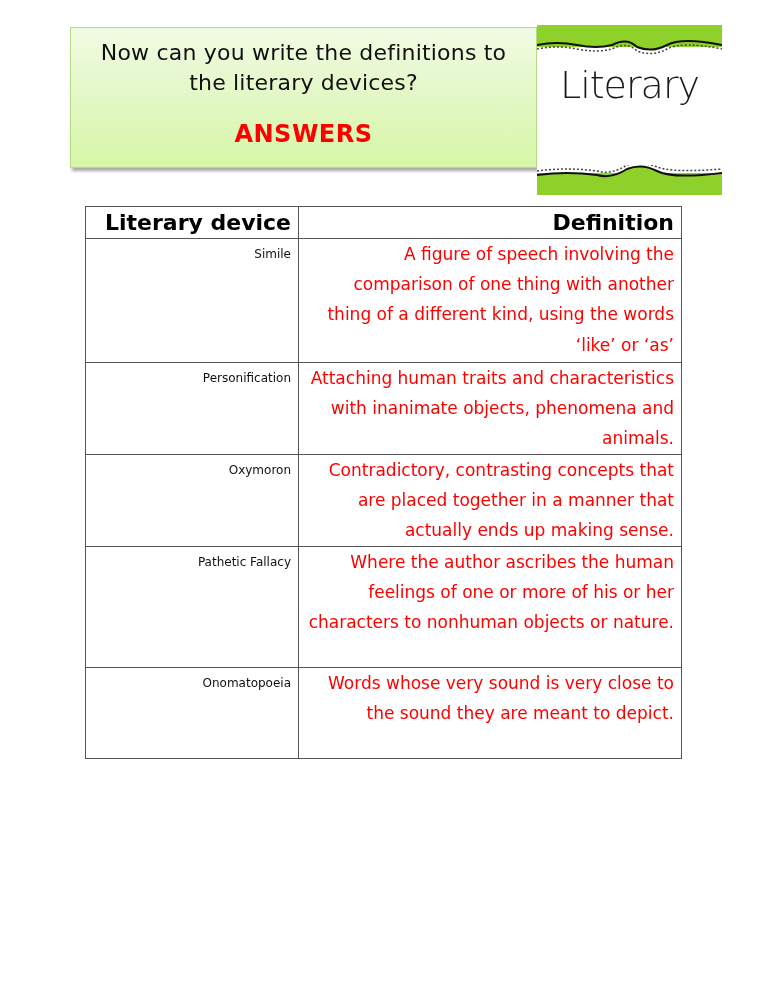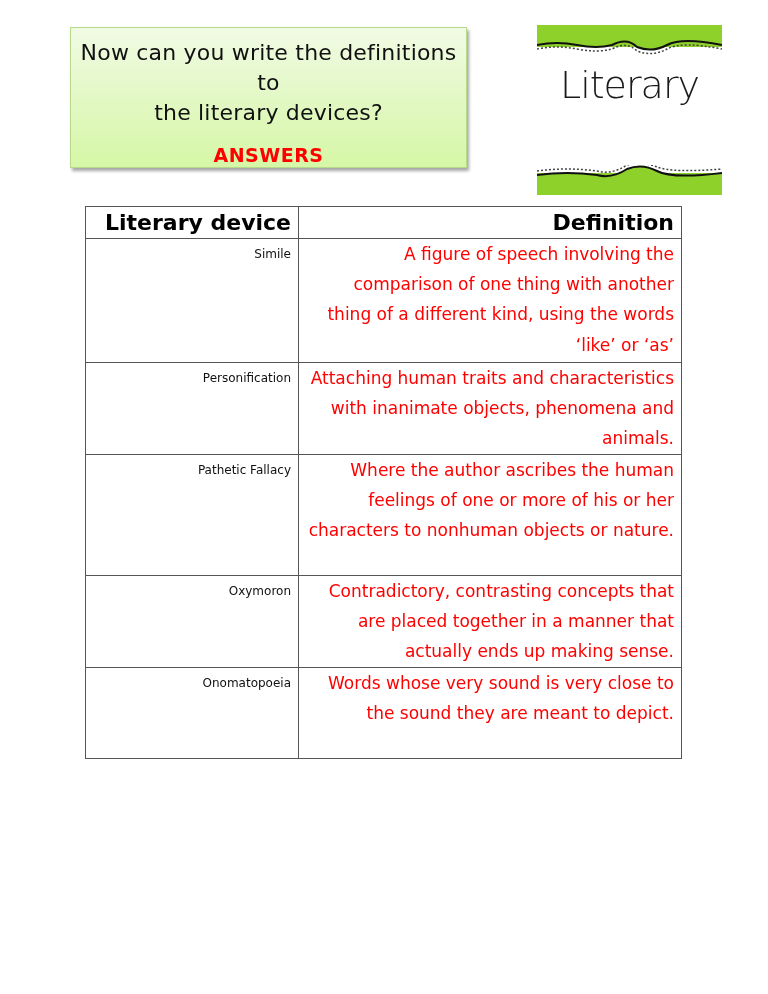--- a/index.html
+++ b/index.html
@@ -11,38 +11,38 @@
       width: 768px;
       height: 994px;
       position: relative;
       overflow: hidden;
       font-family: "DejaVu Sans", sans-serif;
     }
     .title-box {
       position: absolute;
       left: 70px;
       top: 27px;
-      width: 397px;
+      width: 467px;
       height: 141px;
       background: linear-gradient(to bottom, #f1fbe4 0%, #e4f8c8 45%, #d6f7a6 100%);
       border: 1px solid #b7d98a;
       box-shadow: 2px 3px 3px rgba(0,0,0,0.35);
       box-sizing: border-box;
       text-align: center;
     }
     .title-line {
       font-size: 22px;
       color: #111111;
       line-height: 30px;
       letter-spacing: 0.2px;
     }
     .title-line.l1 { margin-top: 10px; }
     .title-answers {
-      margin-top: 16px;
-      font-size: 19px;
+      margin-top: 22px;
+      font-size: 24px;
       font-weight: bold;
       color: #ff0000;
       letter-spacing: 0.5px;
     }
     .logo {
       position: absolute;
       left: 537px;
       top: 25px;
       width: 185px;
       height: 170px;
@@ -151,25 +151,25 @@
   <tbody>
     <tr>
       <td class="device" style="height:123px">Simile</td>
       <td class="definition">A figure of speech involving the comparison of one thing with another thing of a different kind, using the words ‘like’ or ‘as’</td>
     </tr>
     <tr>
       <td class="device" style="height:90px">Personification</td>
       <td class="definition">Attaching human traits and characteristics with inanimate objects, phenomena and animals.</td>
     </tr>
     <tr>
+      <td class="device" style="height:91px">Oxymoron</td>
+      <td class="definition">Contradictory, contrasting concepts that are placed together in a manner that actually ends up making sense.</td>
+    </tr>
+    <tr>
       <td class="device" style="height:120px">Pathetic Fallacy</td>
       <td class="definition">Where the author ascribes the human feelings of one or more of his or her characters to nonhuman objects or nature.</td>
-    </tr>
-    <tr>
-      <td class="device" style="height:91px">Oxymoron</td>
-      <td class="definition">Contradictory, contrasting concepts that are placed together in a manner that actually ends up making sense.</td>
     </tr>
     <tr>
       <td class="device" style="height:90px">Onomatopoeia</td>
       <td class="definition">Words whose very sound is very close to the sound they are meant to depict.</td>
     </tr>
   </tbody>
 </table>
 
 </body></html>

